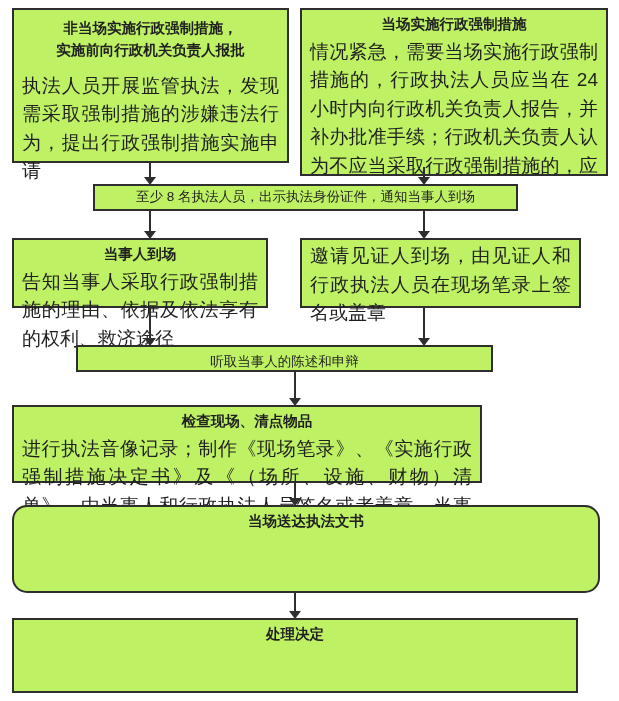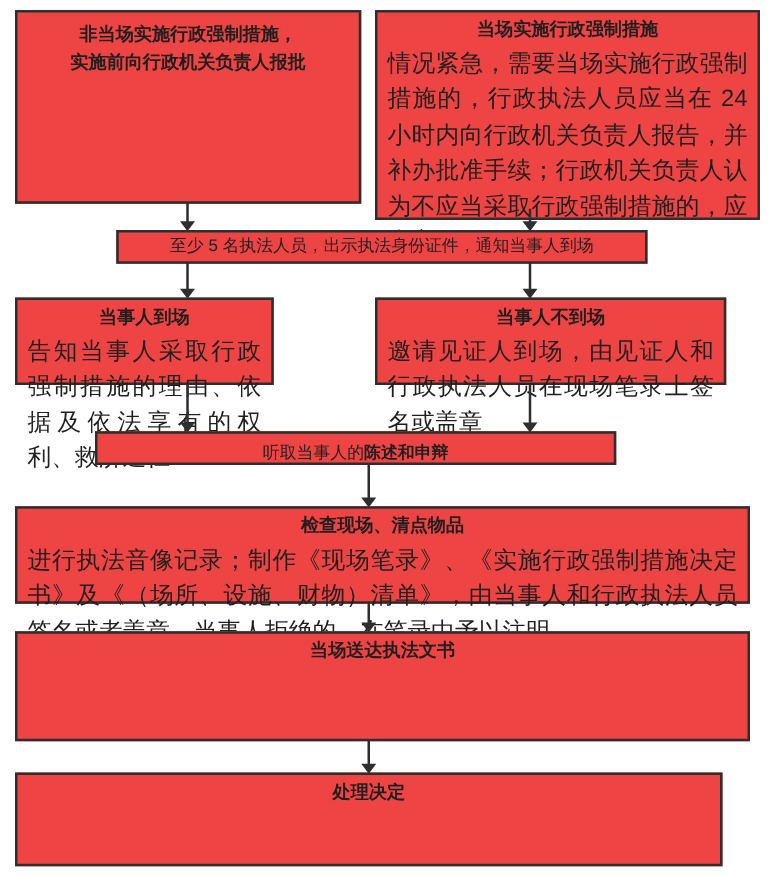--- a/index.html
+++ b/index.html
@@ -7,21 +7,21 @@
     position: relative;
     width: 619px;
     height: 701px;
     background: #ffffff;
     font-family: "Liberation Sans", "DejaVu Sans", sans-serif;
     color: #1f1f1f;
   }
   .node {
     position: absolute;
     border: 2px solid #2e2e2e;
-    background: #ef4444;
+    background: #bef264;
     box-sizing: border-box;
   }
   .node-title {
     font-weight: bold;
     text-align: center;
     font-size: 14.5px;
     line-height: 1.5;
     white-space: pre-line;
     padding: 4px 6px 0 6px;
   }
@@ -32,21 +32,21 @@
     padding: 2px 8px 4px 8px;
   }
   .box-nonscene .node-title { padding-top: 8px; padding-bottom: 8px; }
   .bar {
     display: flex;
     align-items: center;
     justify-content: center;
     font-size: 13.5px;
     line-height: 1.2;
   }
-  .bar .bold { font-weight: bold; }
+  .bar .bold { font-weight: normal; }
   .box-decision .node-body { text-align: left; padding-left: 26px; padding-top: 4px; }
   .connector {
     position: absolute;
     width: 12px;
   }
   .connector .line {
     position: absolute;
     left: 5px;
     top: 0;
     bottom: 6px;
@@ -65,52 +65,52 @@
   }
 </style>
 </head>
 <body>
 
 <div class="canvas">
 
   <div class="node box-nonscene" style="left:12px; top:8px; width:277px; height:155px;">
     <div class="node-title">非当场实施行政强制措施，
 实施前向行政机关负责人报批</div>
+    <div class="node-body">执法人员开展监管执法，发现需采取强制措施的涉嫌违法行为，提出行政强制措施实施申请</div>
   </div>
 
   <div class="node box-onscene" style="left:300px; top:8px; width:308px; height:168px;">
     <div class="node-title">当场实施行政强制措施</div>
     <div class="node-body">情况紧急，需要当场实施行政强制措施的，行政执法人员应当在 24 小时内向行政机关负责人报告，并补办批准手续；行政机关负责人认为不应当采取行政强制措施的，应当立即解除</div>
   </div>
 
   <div class="node bar" style="left:93px; top:184px; width:425px; height:27px;">
-    <span>至少 5 名执法人员，出示执法身份证件，通知当事人到场</span>
+    <span>至少 8 名执法人员，出示执法身份证件，通知当事人到场</span>
   </div>
 
-  <div class="node box-present" style="left:12px; top:238px; width:207px; height:70px;font-family:Liberation Serif, serif;">
+  <div class="node box-present" style="left:12px; top:238px; width:256px; height:70px;font-family:Liberation Serif, serif;">
     <div class="node-title">当事人到场</div>
     <div class="node-body">告知当事人采取行政强制措施的理由、依据及依法享有的权利、救济途径</div>
   </div>
 
   <div class="node box-absent" style="left:300px; top:238px; width:281px; height:70px;">
-    <div class="node-title">当事人不到场</div>
     <div class="node-body">邀请见证人到场，由见证人和行政执法人员在现场笔录上签名或盖章</div>
   </div>
 
   <div class="node bar" style="left:76px; top:345px; width:417px; height:27px;align-items:flex-end;">
     <span>听取当事人的</span>
       <span class="bold">陈述和申辩</span>
   </div>
 
-  <div class="node box-inspect" style="left:12px; top:405px; width:588px; height:78px;">
+  <div class="node box-inspect" style="left:12px; top:405px; width:470px; height:78px;">
     <div class="node-title">检查现场、清点物品</div>
     <div class="node-body">进行执法音像记录；制作《现场笔录》、《实施行政强制措施决定书》及《（场所、设施、财物）清单》，由当事人和行政执法人员签名或者盖章，当事人拒绝的，在笔录中予以注明</div>
   </div>
 
-  <div class="node box-deliver" style="left:12px; top:505px; width:588px; height:88px;">
+  <div class="node box-deliver" style="left:12px; top:505px; width:588px; height:88px;border-radius:15px;">
     <div class="node-title">当场送达执法文书</div>
   </div>
 
   <div class="node box-decision" style="left:12px; top:618px; width:566px; height:75px;">
     <div class="node-title">处理决定</div>
   </div>
 
   <div class="connector" style="left:144px; top:162px; height:23px;">
       <span class="line"></span>
       <span class="head"></span>

